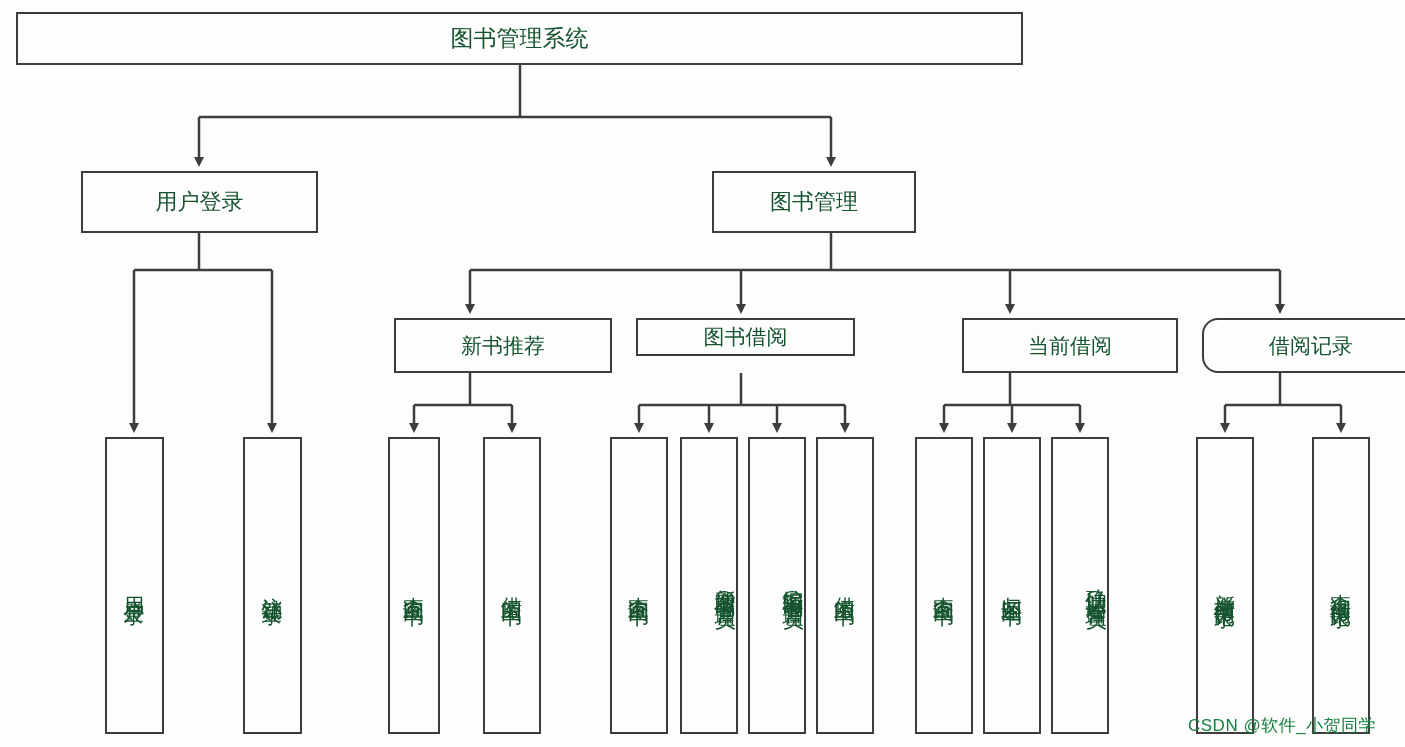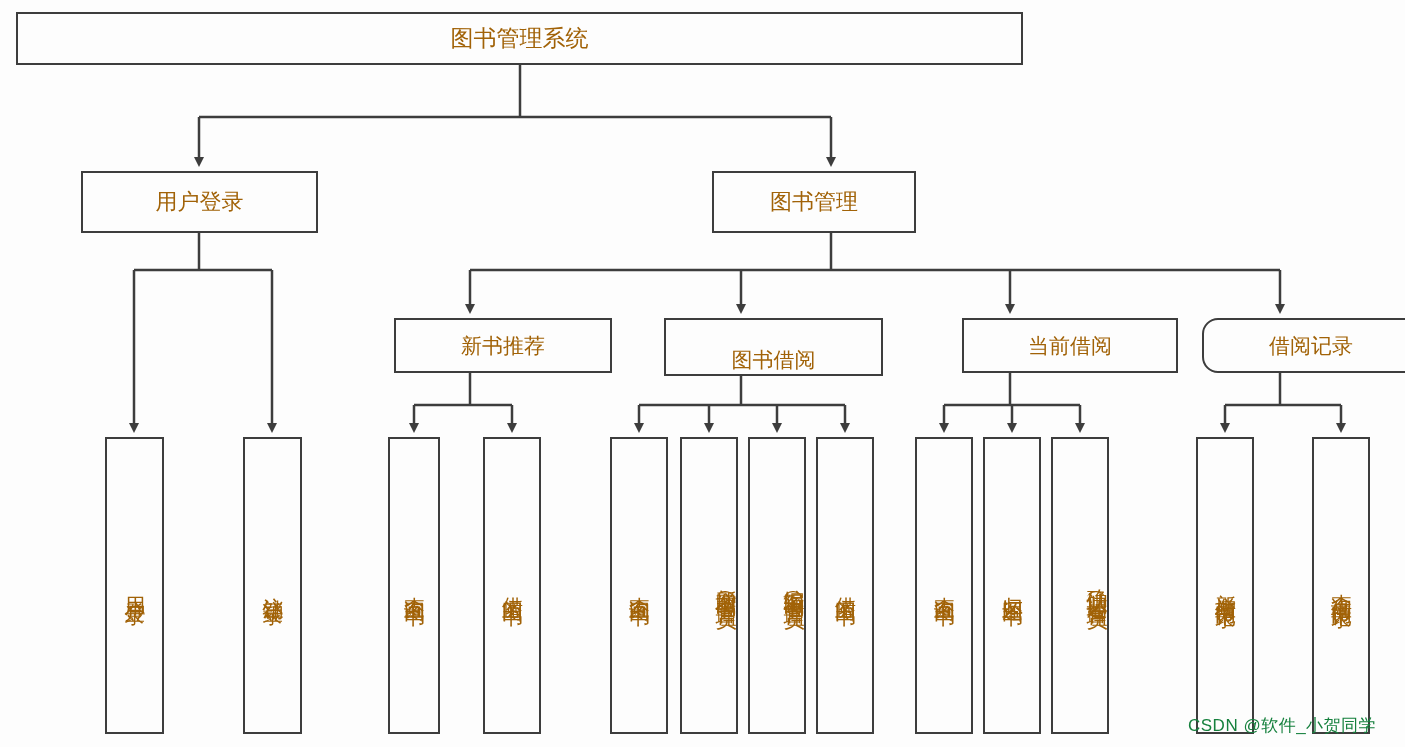--- a/index.html
+++ b/index.html
@@ -24,22 +24,21 @@
     pointer-events: none;
   }
   .node {
     position: absolute;
     box-sizing: border-box;
     border: 2px solid #3d3d3d;
     background: #fdfdfd;
     display: flex;
     align-items: center;
     justify-content: center;
-    color: #a16207;
-    font-family: Liberation Serif, serif;
+    color: #14532d;
   }
   .node.root {
     font-size: 23px;
   }
   .node.level2 {
     font-size: 22px;
   }
   .node.level3 {
     font-size: 21px;
     margin-left: 32px;
@@ -131,21 +130,21 @@
   <div class="node level2" style="left:81px; top:171px; width:237px; height:62px;">
     <span class="label">用户登录</span>
   </div>
   <div class="node level2" style="left:712px; top:171px; width:204px; height:62px;">
     <span class="label">图书管理</span>
   </div>
 
   <div class="node level3" style="left:362px; top:318px; width:218px; height:55px;">
     <span class="label">新书推荐</span>
   </div>
-  <div class="node level3" style="left:632px; top:318px; width:219px; height:58px;align-items:flex-end;">
+  <div class="node level3" style="left:604px; top:318px; width:219px; height:38px;">
     <span class="label">图书借阅</span>
   </div>
   <div class="node level3" style="left:930px; top:318px; width:216px; height:55px;">
     <span class="label">当前借阅</span>
   </div>
   <div class="node level3" style="left:1170px; top:318px; width:218px; height:55px;border-radius:16px;">
     <span class="label">借阅记录</span>
   </div>
 
   <div class="node leaf" style="left:105px; top:437px; width:59px; height:297px;">

